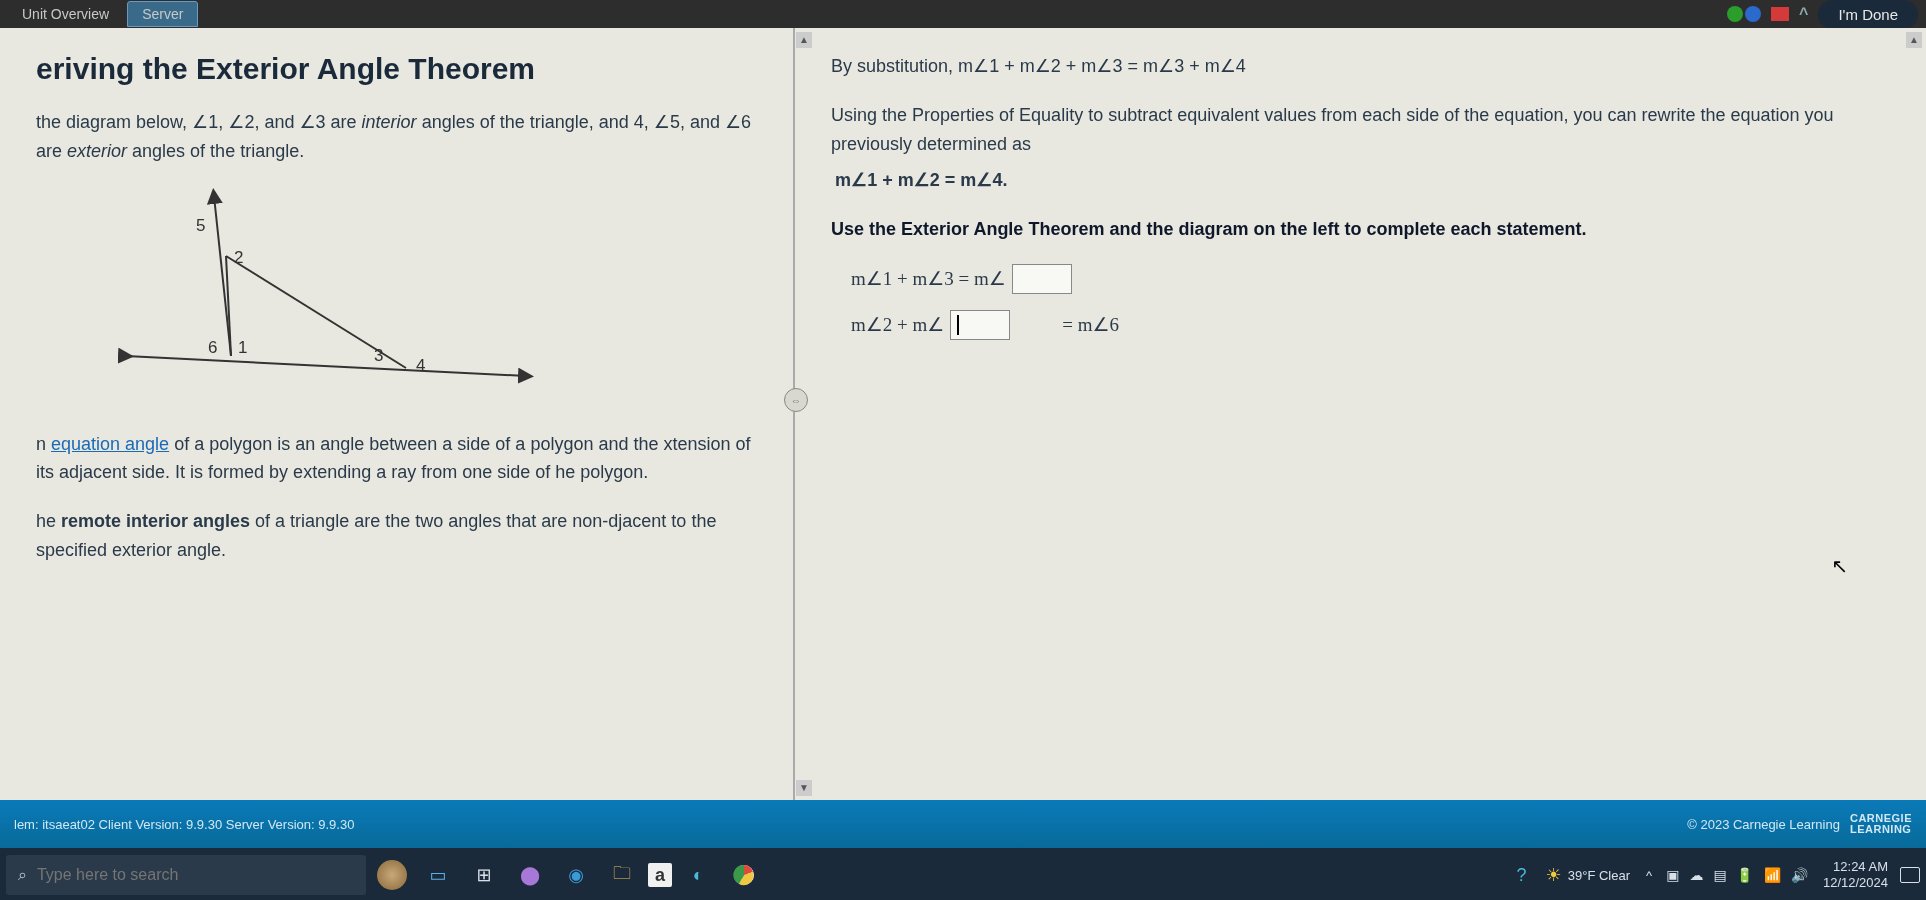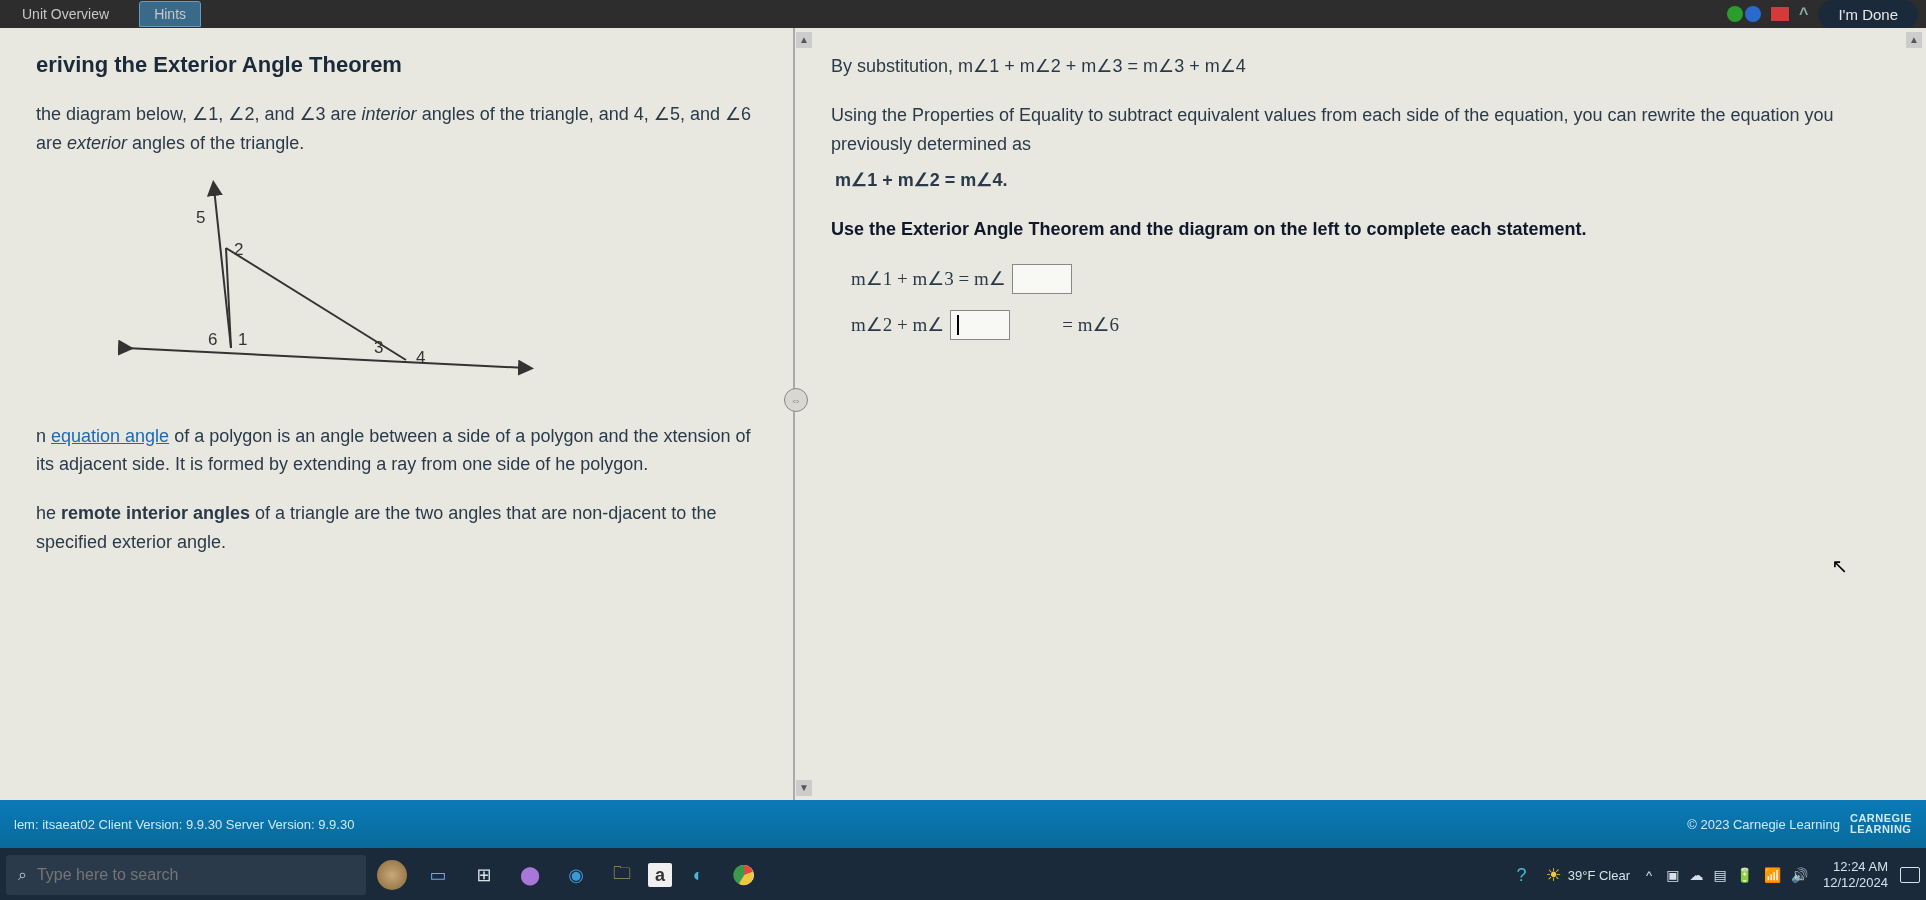--- a/index.html
+++ b/index.html
@@ -1,35 +1,35 @@
 <!DOCTYPE html>
 <html><head>
 <meta charset="utf-8">
 <style>
 * { margin: 0; padding: 0; box-sizing: border-box; font-family: "Segoe UI", Arial, sans-serif; }
 body { width: 1926px; height: 900px; overflow: hidden; background: #d4d4d4; position: relative; }
 
-.topbar { height: 28px; background: #2d2d2d; display: flex; align-items: center; padding: 0 8px; gap: 16px; }
+.topbar { height: 28px; background: #2d2d2d; display: flex; align-items: center; padding: 0 8px; gap: 4px; }
 .tab { padding: 4px 14px; color: #c8c8c8; font-size: 14px; border-radius: 3px 3px 0 0; cursor: pointer; }
 .tab.active { background: #3a6a8a; border: 1px solid #6a9ac0; }
 .topbar-right { margin-left: auto; display: flex; align-items: center; gap: 10px; }
 .ind { width: 16px; height: 16px; border-radius: 50%; display: inline-block; }
 .ind.green { background: #2a9d2a; }
 .ind.blue { background: #2a6acc; }
 .flag-icon { width: 18px; height: 14px; background: #d43a3a; display: inline-block; position: relative; }
 .caret-up { color: #8aa; font-size: 16px; font-weight: bold; }
 .done-btn { background: #1a2a3a; color: #e8e8e8; border: none; border-radius: 18px; padding: 6px 20px; font-size: 15px; cursor: pointer; text-align: right; }
 
 .content { display: flex; height: 772px; background: #e8e8e0; position: relative; }
 .pane { padding: 24px 36px; color: #2a3a4a; font-size: 18px; overflow-y: auto; position: relative; }
 .pane.left { width: 795px; border-right: 2px solid #aaa; }
 .pane.right { flex: 1; }
 .divider-handle { position: absolute; left: 784px; top: 360px; width: 24px; height: 24px; background: #d8d8d0; border: 1px solid #888; border-radius: 50%; z-index: 10; display: flex; align-items: center; justify-content: center; color: #666; font-size: 11px; }
 
-h2 { font-size: 22px; font-weight: bold; color: #1a2a3a; margin-bottom: 22px; }
+h2 { font-size: 30px; font-weight: bold; color: #1a2a3a; margin-bottom: 22px; }
 .para { margin-bottom: 20px; line-height: 1.6; }
 .italic { font-style: italic; }
 .term-link { color: #1a6ab8; text-decoration: underline; cursor: pointer; }
 .bold { font-weight: bold; margin-top: 32px; }
 .prompt { font-weight: bold; color: #0f172a; }
 
 .diagram { width: 420px; height: 220px; margin: 6px 0 24px 80px; position: relative; }
 .diagram svg { width: 100%; height: 100%; }
 .dlabel { position: absolute; font-size: 17px; color: #333; }
 
@@ -59,21 +59,21 @@
 .sun { color: #f0c840; font-size: 18px; }
 .tray-icons { display: flex; gap: 10px; align-items: center; font-size: 14px; margin: 0 10px; }
 .clock { text-align: right; line-height: 1.2; margin-right: 8px; }
 .notif { width: 20px; height: 16px; border: 1px solid #d8e0e8; border-radius: 2px; }
 </style>
 </head>
 <body>
 
 <div class="topbar">
   <div class="tab">Unit Overview</div>
-  <div class="tab active">Hints</div>
+  <div class="tab active">Server</div>
   <div class="topbar-right">
     <span class="ind green"></span>
     <span class="ind blue" style="margin-left:-8px;"></span>
     <span class="flag-icon"></span>
     <span class="caret-up">^</span>
     <button class="done-btn">I'm Done</button>
   </div>
 </div>
 
 <div class="content">

